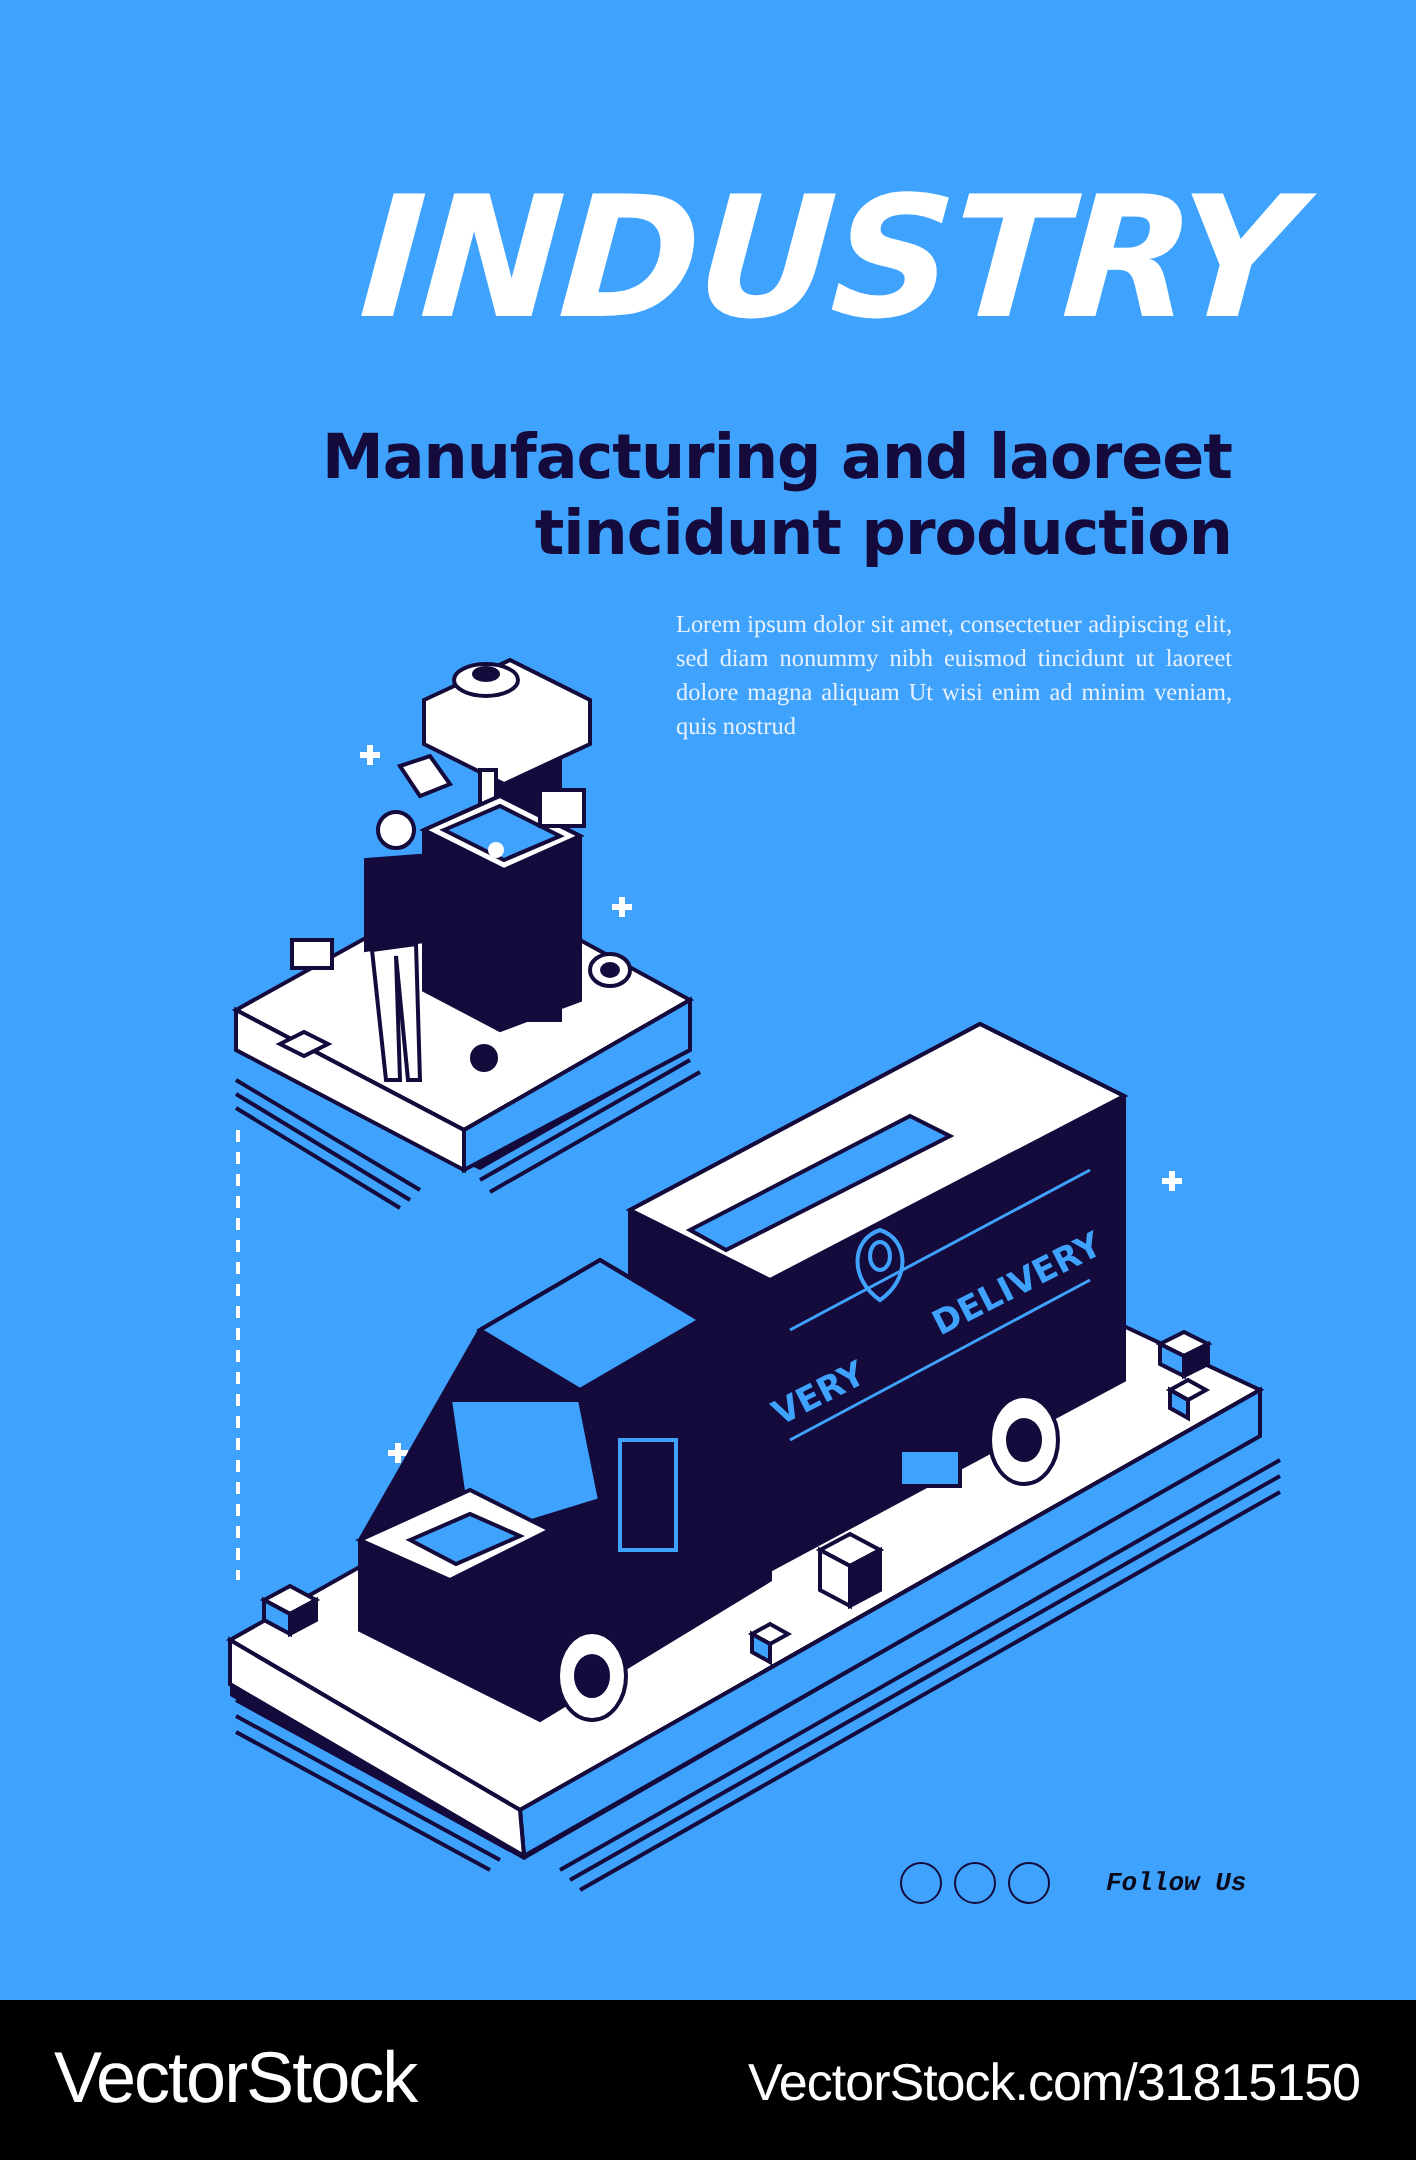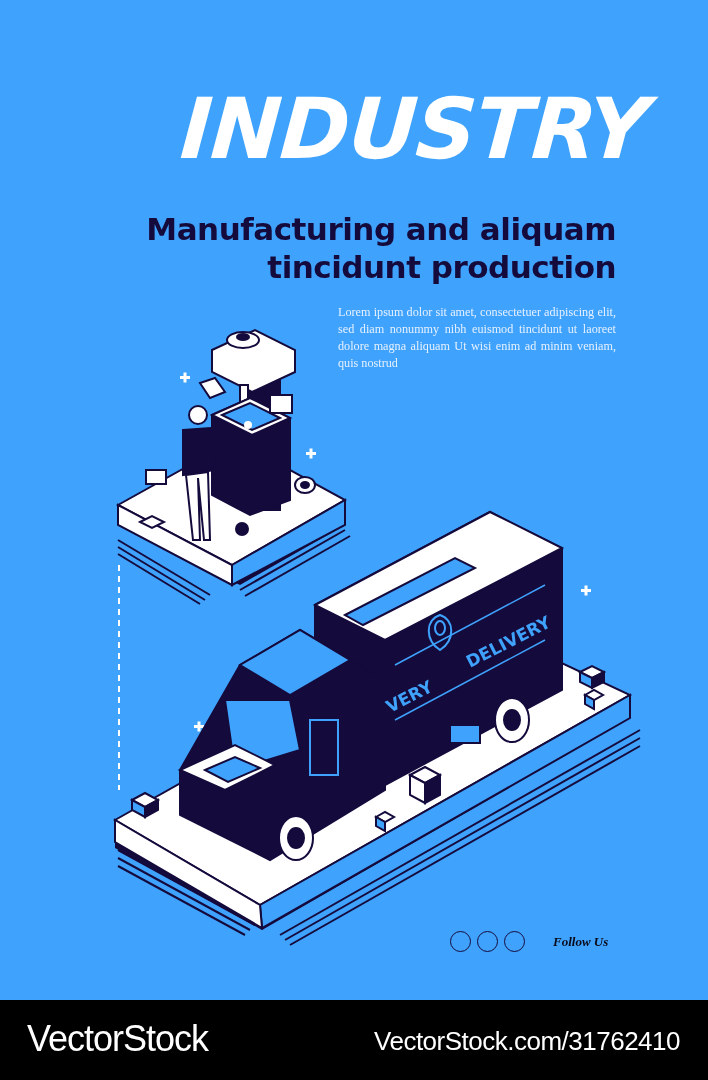--- a/index.html
+++ b/index.html
@@ -9,21 +9,21 @@
     font-family: "DejaVu Sans", sans-serif; font-weight: bold; font-style: italic; font-size: 84px;
     color: #ffffff; letter-spacing: -1px; line-height: 110px; transform: skewX(-4deg); }
   .subtitle { position: absolute; right: 92px; top: 210px; text-align: right;
     font-family: "DejaVu Sans", sans-serif; font-weight: bold; font-size: 31px; line-height: 38px;
     color: #150a3c; letter-spacing: -0.5px; }
   .body-text { position: absolute; left: 338px; top: 304px; width: 278px; text-align: justify;
     font-family: Liberation Serif, serif; font-size: 12.2px; line-height: 17px; color: #e6f0ff; }
   .illustration { position: absolute; left: 0; top: 0; width: 708px; height: 1000px; }
   .follow { position: absolute; left: 450px; top: 931px; display: flex; align-items: center; }
   .circle { width: 19px; height: 19px; border: 1.5px solid #150a3c; border-radius: 50%; margin-right: 6px; }
-  .follow-label { margin-left: 22px; font-family: Liberation Serif, serif; font-weight: bold; font-style: italic; font-size: 13px; color: #0a0a1a; }
+  .follow-label { margin-left: 22px; font-family: Liberation Mono, monospace; font-weight: bold; font-style: italic; font-size: 13px; color: #0a0a1a; }
   .footer { position: absolute; left: 0; top: 1000px; width: 708px; height: 84px; background: #000; }
   .brand { position: absolute; left: 27px; top: 18px; color: #fff; font-family: "Liberation Sans", sans-serif; font-size: 36px; letter-spacing: -1px; }
   .stock-id { position: absolute; right: 28px; top: 26px; color: #fff; font-family: "Liberation Sans", sans-serif; font-size: 26px; letter-spacing: -0.5px; }
 </style>
 </head>
 <body>
 
 <div class="poster">
 
   <svg class="illustration" viewBox="0 0 708 1000" xmlns="http://www.w3.org/2000/svg">
@@ -139,29 +139,29 @@
       <path d="M580 672 L592 666 L604 672 L592 678 Z" fill="#fff"></path>
       <path d="M580 672 L580 682 L592 688 L592 678 Z" fill="#3fa3fe"></path>
       <path d="M592 678 L592 688 L604 682 L604 672 Z" fill="#150a3c"></path>
       <path d="M585 695 L594 690 L603 695 L594 700 Z" fill="#fff"></path>
       <path d="M585 695 L585 704 L594 709 L594 700 Z" fill="#3fa3fe"></path>
     </g>
   </svg>
 
   <div class="title">INDUSTRY</div>
   <div class="subtitle">
-    <div>Manufacturing and aliquam</div>
+    <div>Manufacturing and laoreet</div>
     <div>tincidunt production</div>
   </div>
   <div class="body-text">Lorem ipsum dolor sit amet, consectetuer adipiscing elit, sed diam nonummy nibh euismod tincidunt ut laoreet dolore magna aliquam Ut wisi enim ad minim veniam, quis nostrud</div>
 
   <div class="follow">
     <div class="circle"></div>
     <div class="circle"></div>
     <div class="circle"></div>
     <span class="follow-label">Follow Us</span>
   </div>
 </div>
 
 <div class="footer">
   <span class="brand">VectorStock</span>
-  <span class="stock-id">VectorStock.com/31762410</span>
+  <span class="stock-id">VectorStock.com/31815150</span>
 </div>
 
 </body></html>

